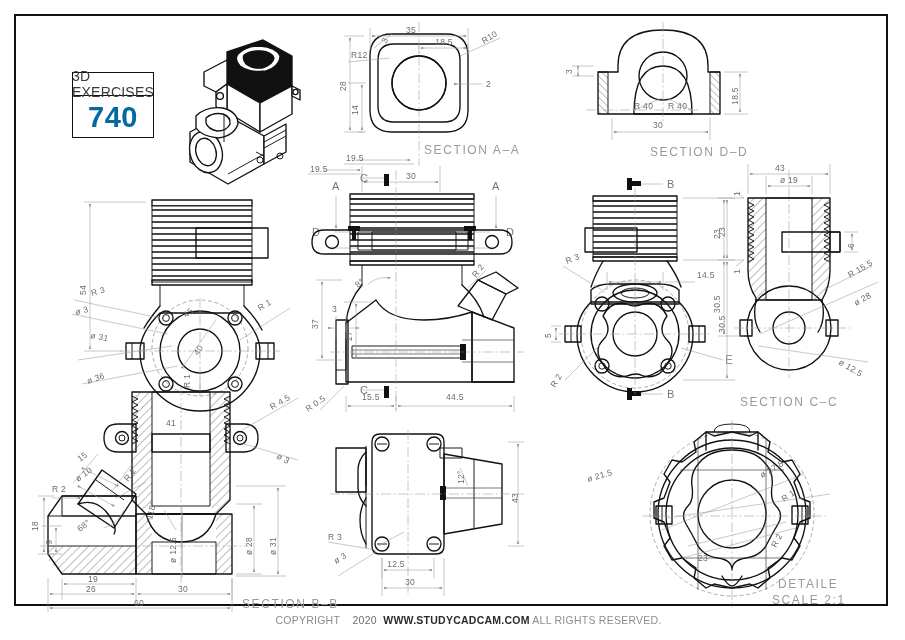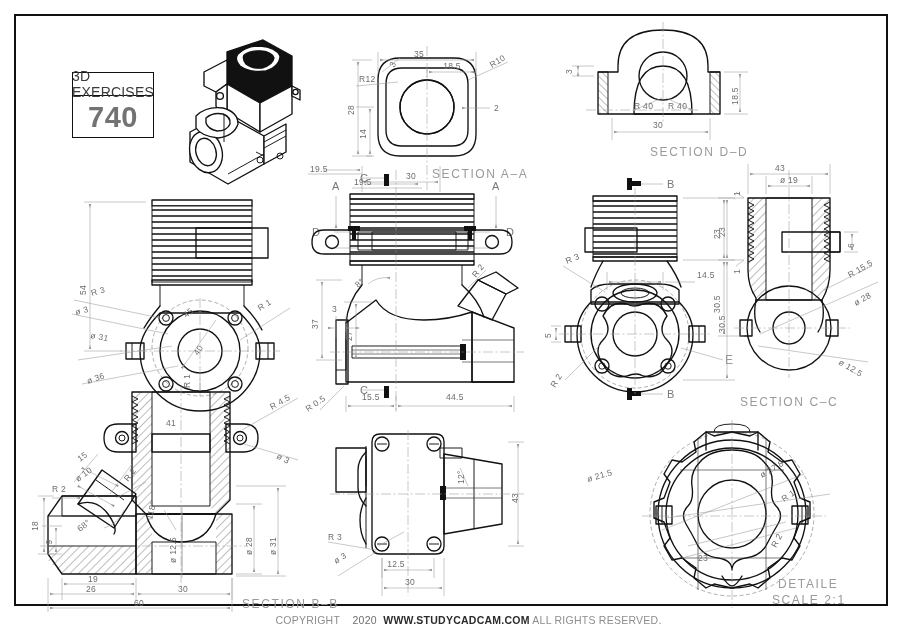--- a/index.html
+++ b/index.html
@@ -17,21 +17,21 @@
   .ol2{stroke:#111;stroke-width:.95;fill:none;stroke-linejoin:round;}
   .thin{stroke:#333;stroke-width:.65;fill:none;}
   .hid{stroke:#777;stroke-width:.6;fill:none;stroke-dasharray:4 2.5;}
   .blk{fill:#111;}
   .hatch{fill:url(#hp);}
   .hatch2{fill:url(#hp2);}
   #title-block{position:absolute;left:72px;top:72px;width:82px;height:66px;border:1.6px solid #111;background:#fff;box-sizing:border-box;}
   #title-block .tb-top{height:22px;border-bottom:1.6px solid #111;display:flex;align-items:center;justify-content:center;}
   #title-block .tb-top span{font-size:14px;color:#3a3a3a;letter-spacing:.2px;}
   #title-block .tb-num{height:42px;display:flex;align-items:center;justify-content:center;}
-  #title-block .tb-num span{font-size:29px;font-weight:bold;color:#737373;letter-spacing:.5px;}
+  #title-block .tb-num span{font-size:29px;font-weight:bold;color:#0369a1;letter-spacing:.5px;}
   #footer{position:absolute;left:16px;top:614px;width:905px;text-align:center;font-size:10.5px;color:#8d8d8d;letter-spacing:.25px;}
   #footer b{color:#2b2b2b;font-weight:bold;}
   #footer .y{color:#6e6e6e;}
 </style>
 </head>
 <body>
 
 <div id="sheet">
 
   <div id="frame"></div>
@@ -93,21 +93,21 @@
         <path d="M96 118 L118 106 M96 124 L118 112"></path>
         <path d="M60 150 L96 130"></path>
         <path d="M88 128 L96 132"></path>
         <circle cx="92" cy="136" r="3"></circle>
         <circle cx="112" cy="132" r="3"></circle>
         <path d="M56 90 L56 118"></path>
       </g>
     </svg>
   </div>
 
-  <div class="v" style="left:312px;top:14px;margin-top:24px;">
+  <div class="v" style="left:304px;top:14px;">
     <svg width="250" height="152" viewBox="0 0 250 152">
 
       <g>
         <path d="M66 42 q0-22 22-22 h54 q22 0 22 22 v54 q0 22 -22 22 h-54 q-22 0 -22 -22 z" class="ol" fill="url(#hp)"></path>
         <path d="M74 46 q0-16 16-16 h50 q16 0 16 16 v46 q0 16 -16 16 h-50 q-16 0 -16 -16 z" class="ol" fill="#fff"></path>
         <circle cx="115" cy="69" r="27" class="ol" fill="url(#hp)" transform="translate(0,0)"></circle>
         <circle cx="115" cy="69" r="27" class="ol" fill="#fff"></circle>
       </g>
 
       <g class="dl">

